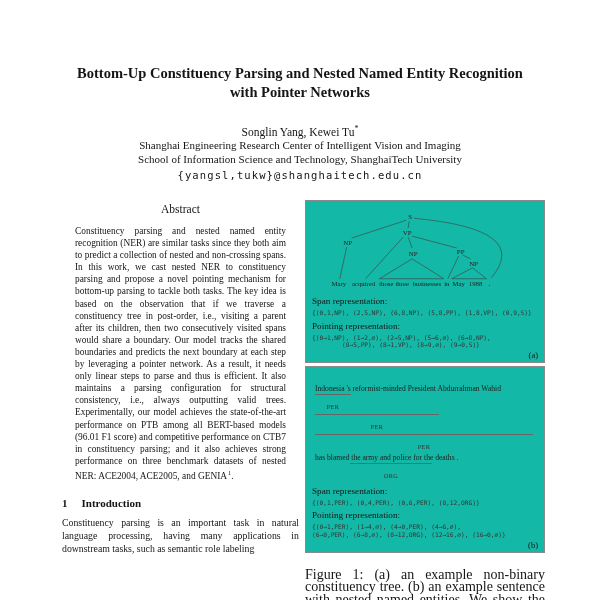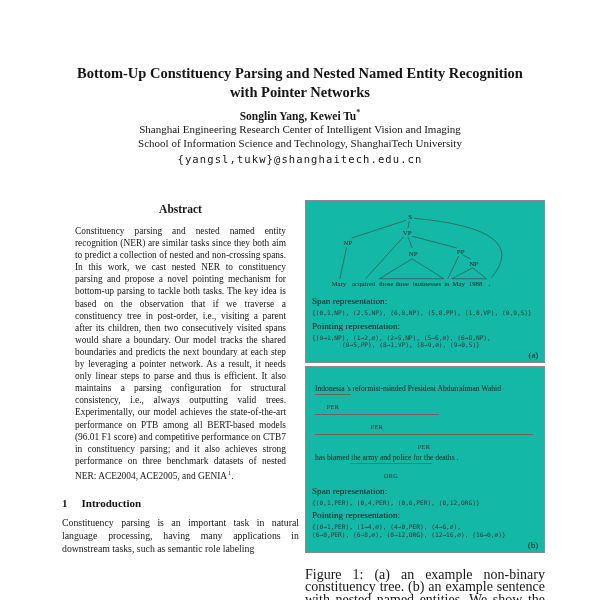--- a/index.html
+++ b/index.html
@@ -2,31 +2,31 @@
 <html><head>
 <meta charset="utf-8">
 <style>
   html,body{margin:0;padding:0;background:#fff;}
   .page{position:relative;width:600px;height:600px;background:#ffffff;overflow:hidden;
         font-family:"Liberation Serif","DejaVu Serif",serif;color:#151515;}
 
   
   .hdr{position:absolute;top:0;left:0;width:600px;text-align:center;}
   .title{margin:64px 40px 0;font-size:14.5px;line-height:19px;font-weight:bold;}
-  .authors{margin-top:6px;font-size:11.5px;font-weight:bold;}
+  .authors{margin-top:22px;font-size:11.5px;font-weight:normal;}
   .authors sup{font-size:8px;}
   .affil{font-size:11px;line-height:14.5px;}
   .email{margin-top:2px;font-family:"DejaVu Sans Mono","Liberation Mono",monospace;
          font-size:10.5px;letter-spacing:1.1px;}
 
   
   .col-left{position:absolute;left:62px;top:197px;width:237px;height:403px;overflow:hidden;}
   .col-right{position:absolute;left:305px;top:197px;width:240px;height:403px;overflow:hidden;}
 
-  .abs-head{text-align:center;font-weight:bold;font-size:11.5px;margin:6px 0 10px;}
+  .abs-head{text-align:center;font-weight:normal;font-size:11.5px;margin:6px 0 10px;}
   .abs-text{margin:0 13px;font-size:9.4px;line-height:12.1px;text-align:justify;}
   .abs-text sup{font-size:6.5px;margin-left:1px;}
   .sec-head{margin-top:15px;font-weight:bold;font-size:11px;}
   .sec-head .num{margin-right:14px;}
   .body-text{margin-top:7px;font-size:9.8px;line-height:13px;text-align:justify;}
 
   
   .fig-box{border:1px solid #8a8a8a;padding:5px 6px 2px;margin-top:3px;background:#14b8a6;}
   .tree-svg{display:block;width:100%;height:86px;}
   .tree-svg text{font-family:"Liberation Serif","DejaVu Serif",serif;fill:#222;}

